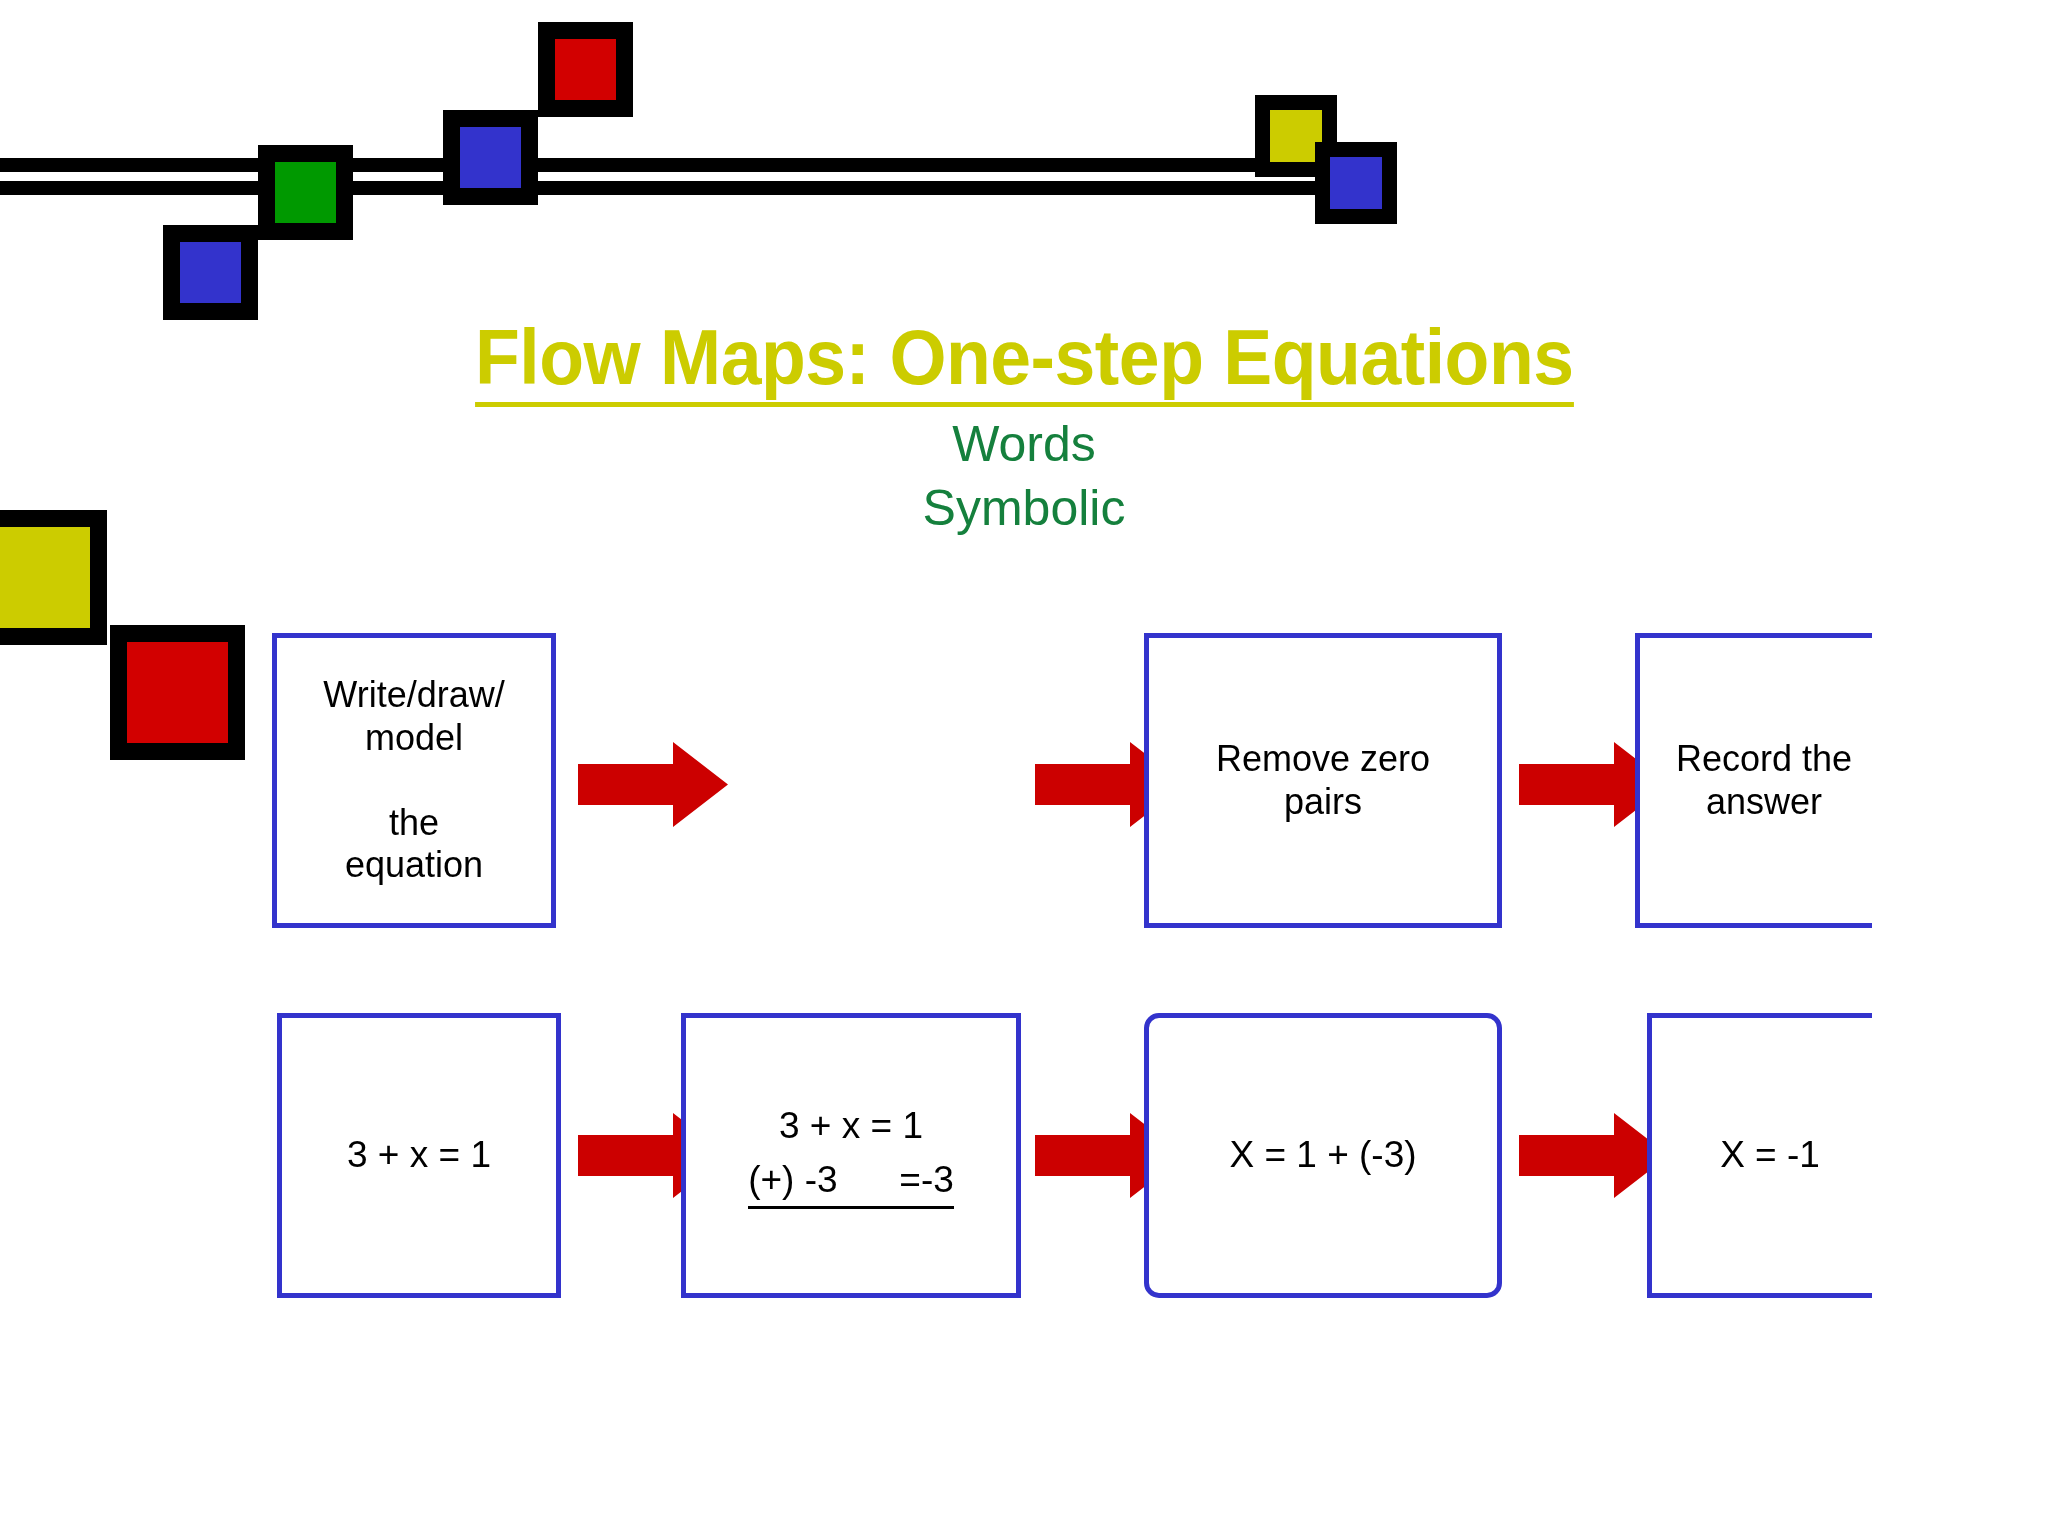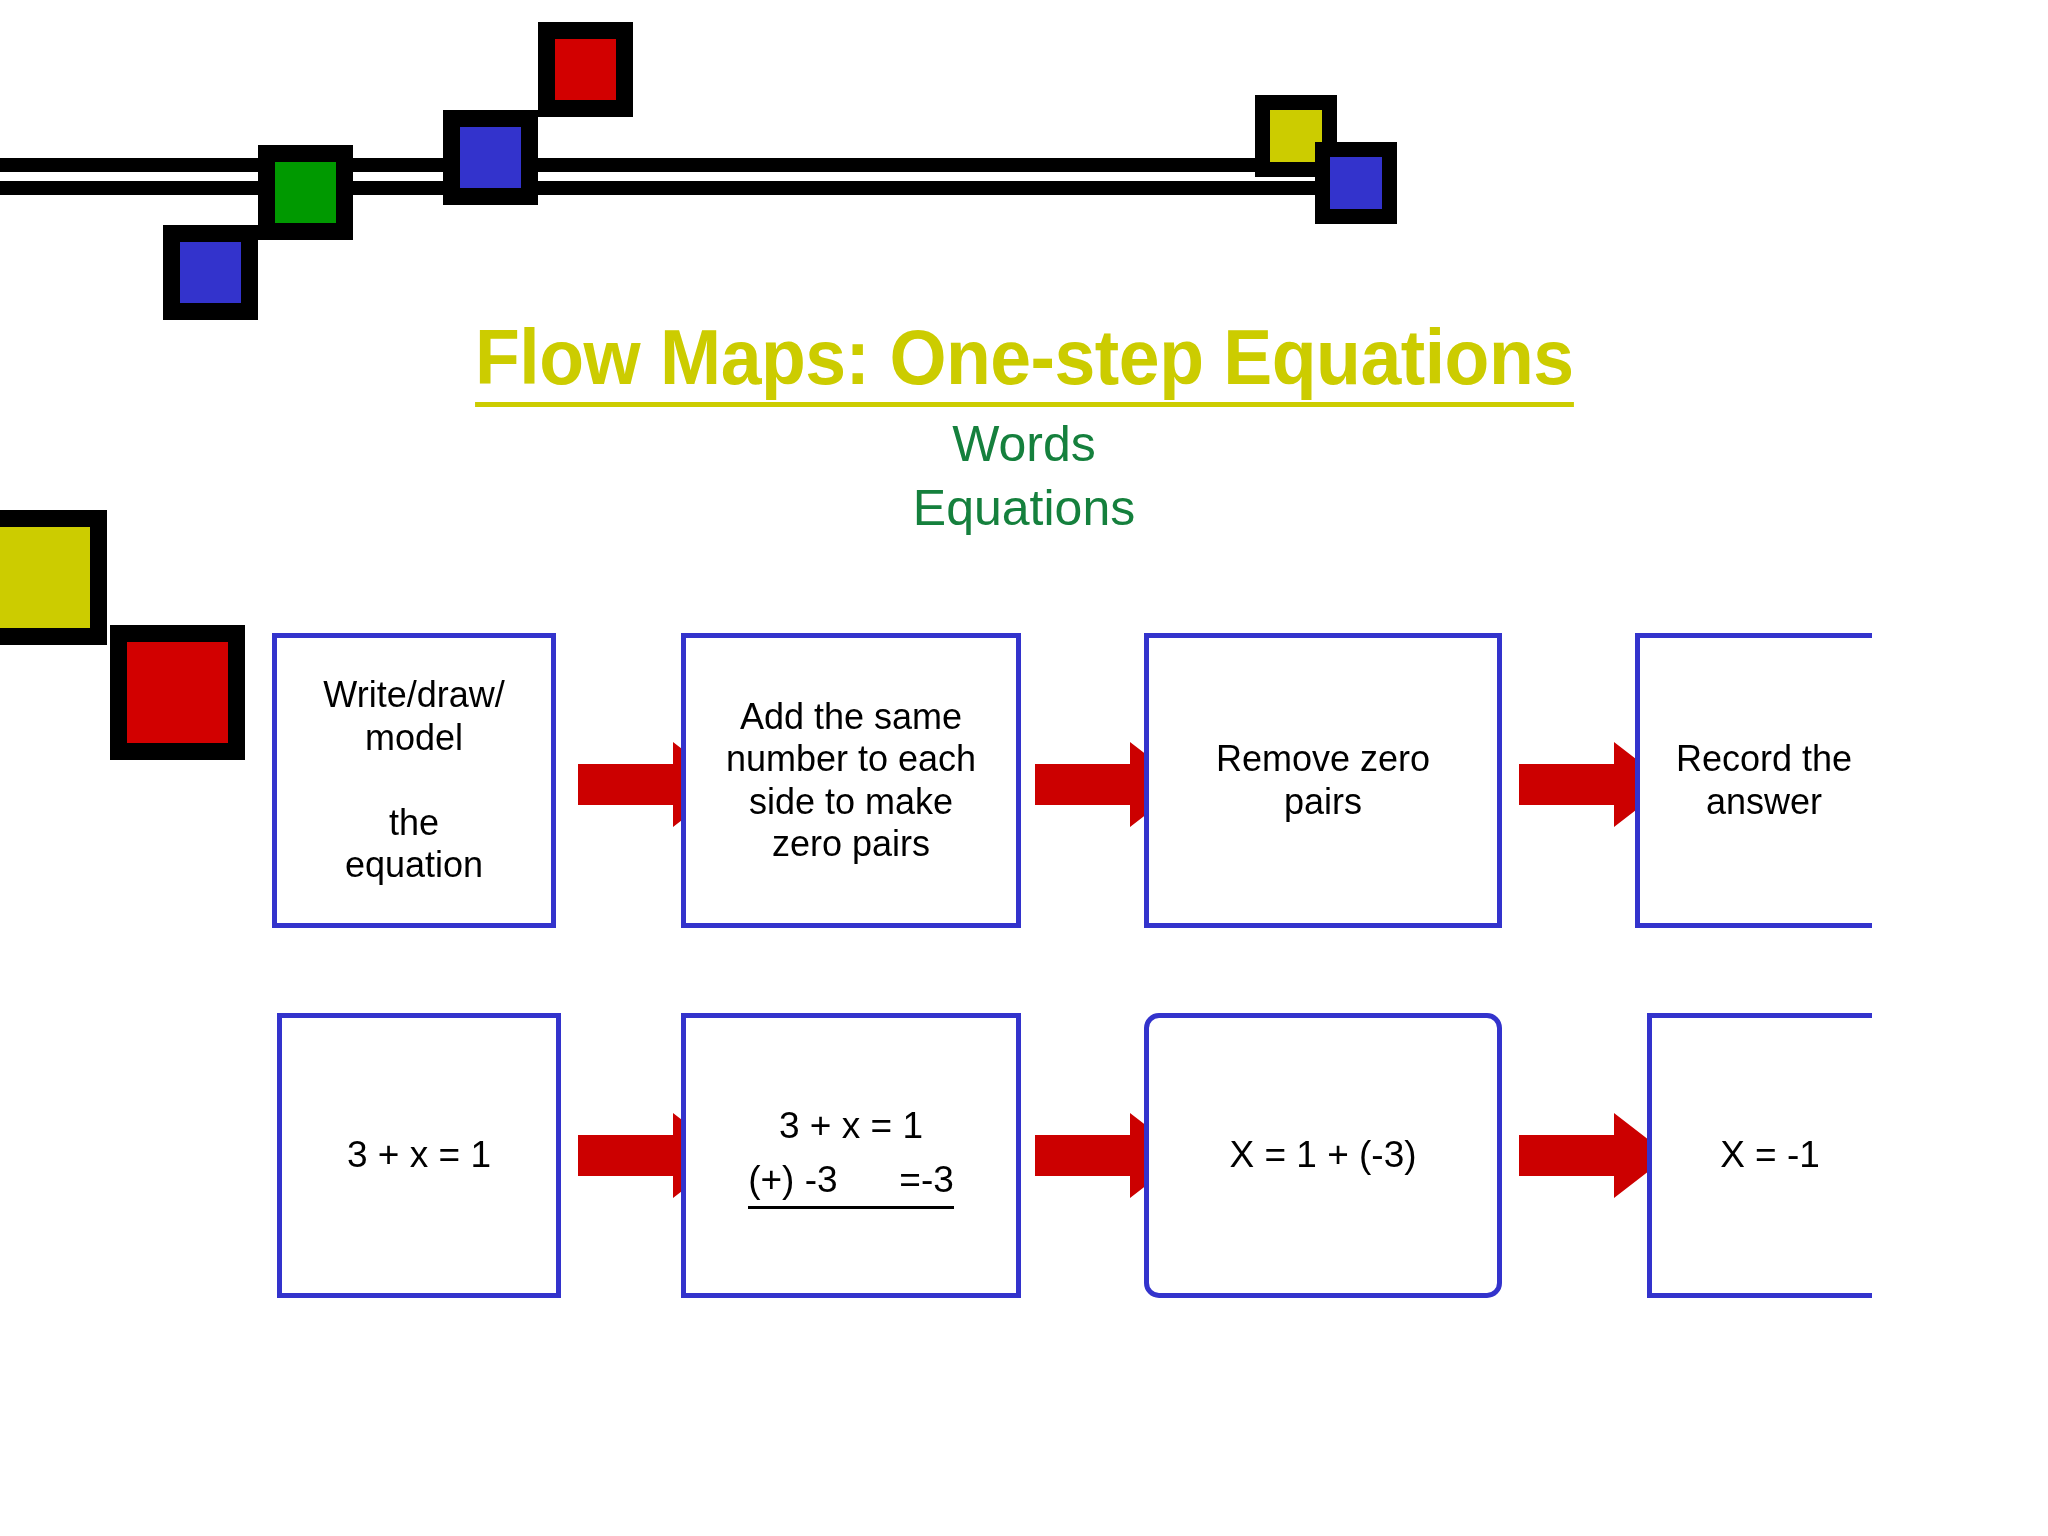--- a/index.html
+++ b/index.html
@@ -131,43 +131,37 @@
 
   <div class="sq" style="left:-28px; top:510px; width:135px; height:135px; background:#CCCC00;"></div>
   <div class="sq" style="left:110px; top:625px; width:135px; height:135px; background:#D20000;"></div>
 
   <div class="sq" style="left:1940px; top:812px; width:112px; height:112px; background:#D20000;"></div>
   <div class="sq" style="left:1890px; top:880px; width:112px; height:112px; background:#3333CC;"></div>
 
   <div id="title-block">
     <div id="slide-title">Flow Maps:  One-step Equations</div>
     <span class="subtitle">Words</span>
-    <span class="subtitle">Equations</span>
+    <span class="subtitle">Symbolic</span>
   </div>
 
   <div class="fbox" style="left:272px; top:633px; width:284px; height:295px;">
     <span class="txt">Write/draw/
 model
 
 the
 equation</span>
   </div>
 
   <div class="arrow" style="left:578px; top:742px;">
     <svg width="150" height="85" viewBox="0 0 150 85">
       <polygon points="0,22 95,22 95,0 150,42.5 95,85 95,63 0,63" fill="#CC0000"></polygon>
     </svg>
   </div>
 
-  <div class="fbox" style="left:681px; top:633px; width:340px; height:295px;">
-    <span class="txt">Add the same
-number to each
-side to make
-zero pairs</span>
-  </div>
 
   <div class="arrow" style="left:1035px; top:742px;">
     <svg width="150" height="85" viewBox="0 0 150 85">
       <polygon points="0,22 95,22 95,0 150,42.5 95,85 95,63 0,63" fill="#CC0000"></polygon>
     </svg>
   </div>
 
   <div class="fbox" style="left:1144px; top:633px; width:358px; height:295px;">
     <span class="txt">Remove zero
 pairs</span>

